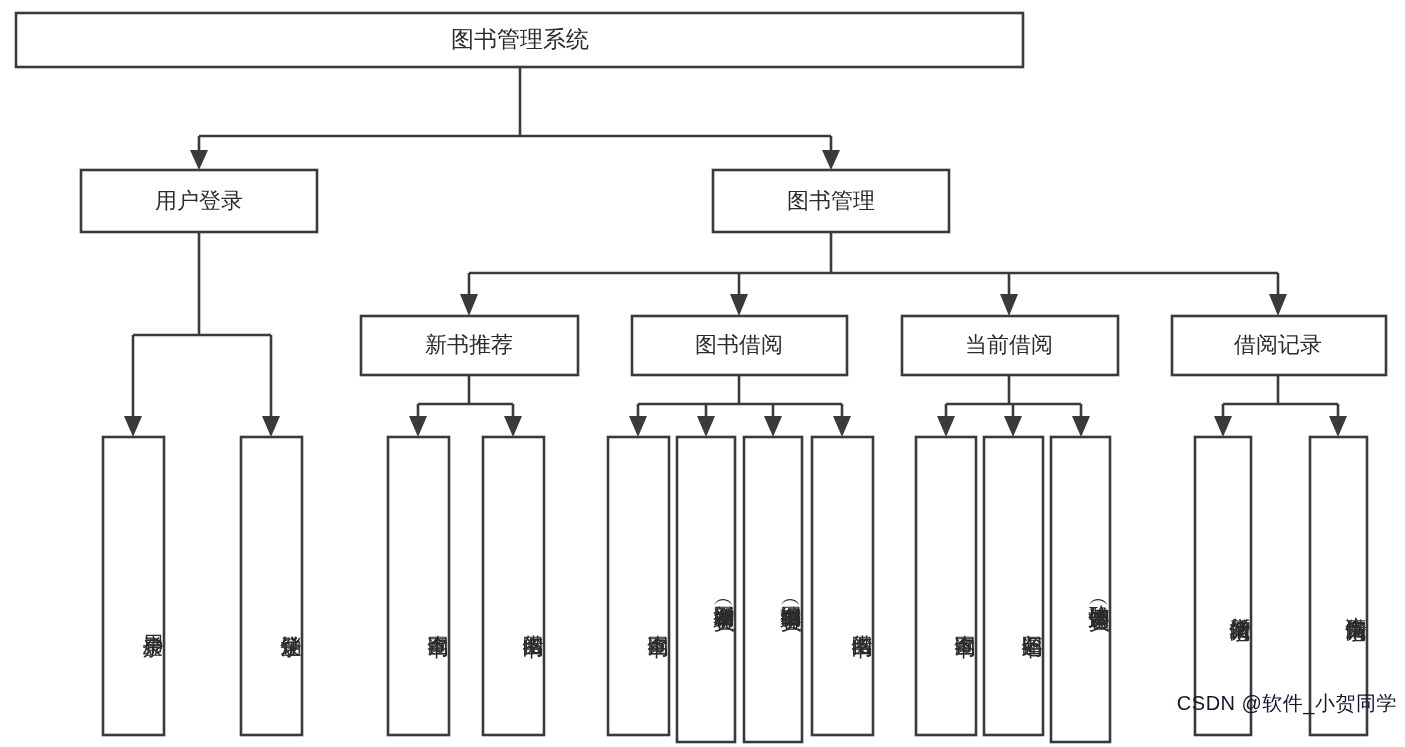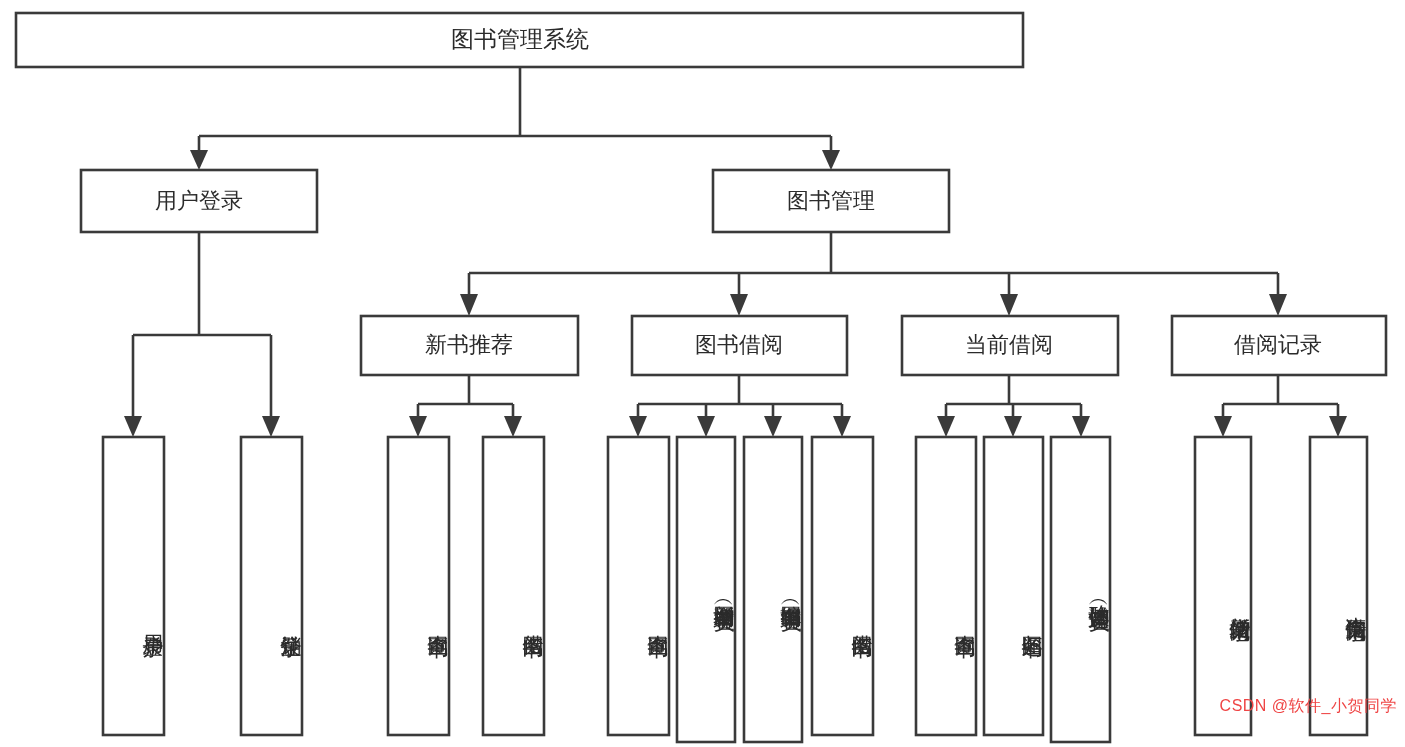--- a/index.html
+++ b/index.html
@@ -65,22 +65,22 @@
     display: flex;
     align-items: flex-start;
     justify-content: center;
     pointer-events: none;
   }
   .watermark {
     position: absolute;
     right: 8px;
     bottom: 4px;
     font-family: "Liberation Sans", "DejaVu Sans", sans-serif;
-    font-size: 16px;
-    color: #ef4444;
+    font-size: 20px;
+    color: #0f172a;
     letter-spacing: 0.5px;
     user-select: none;
   }
 </style>
 </head>
 <body>
 
 <div id="diagram-root">
 
   <svg class="diagram-canvas" viewBox="0 0 1405 747">

